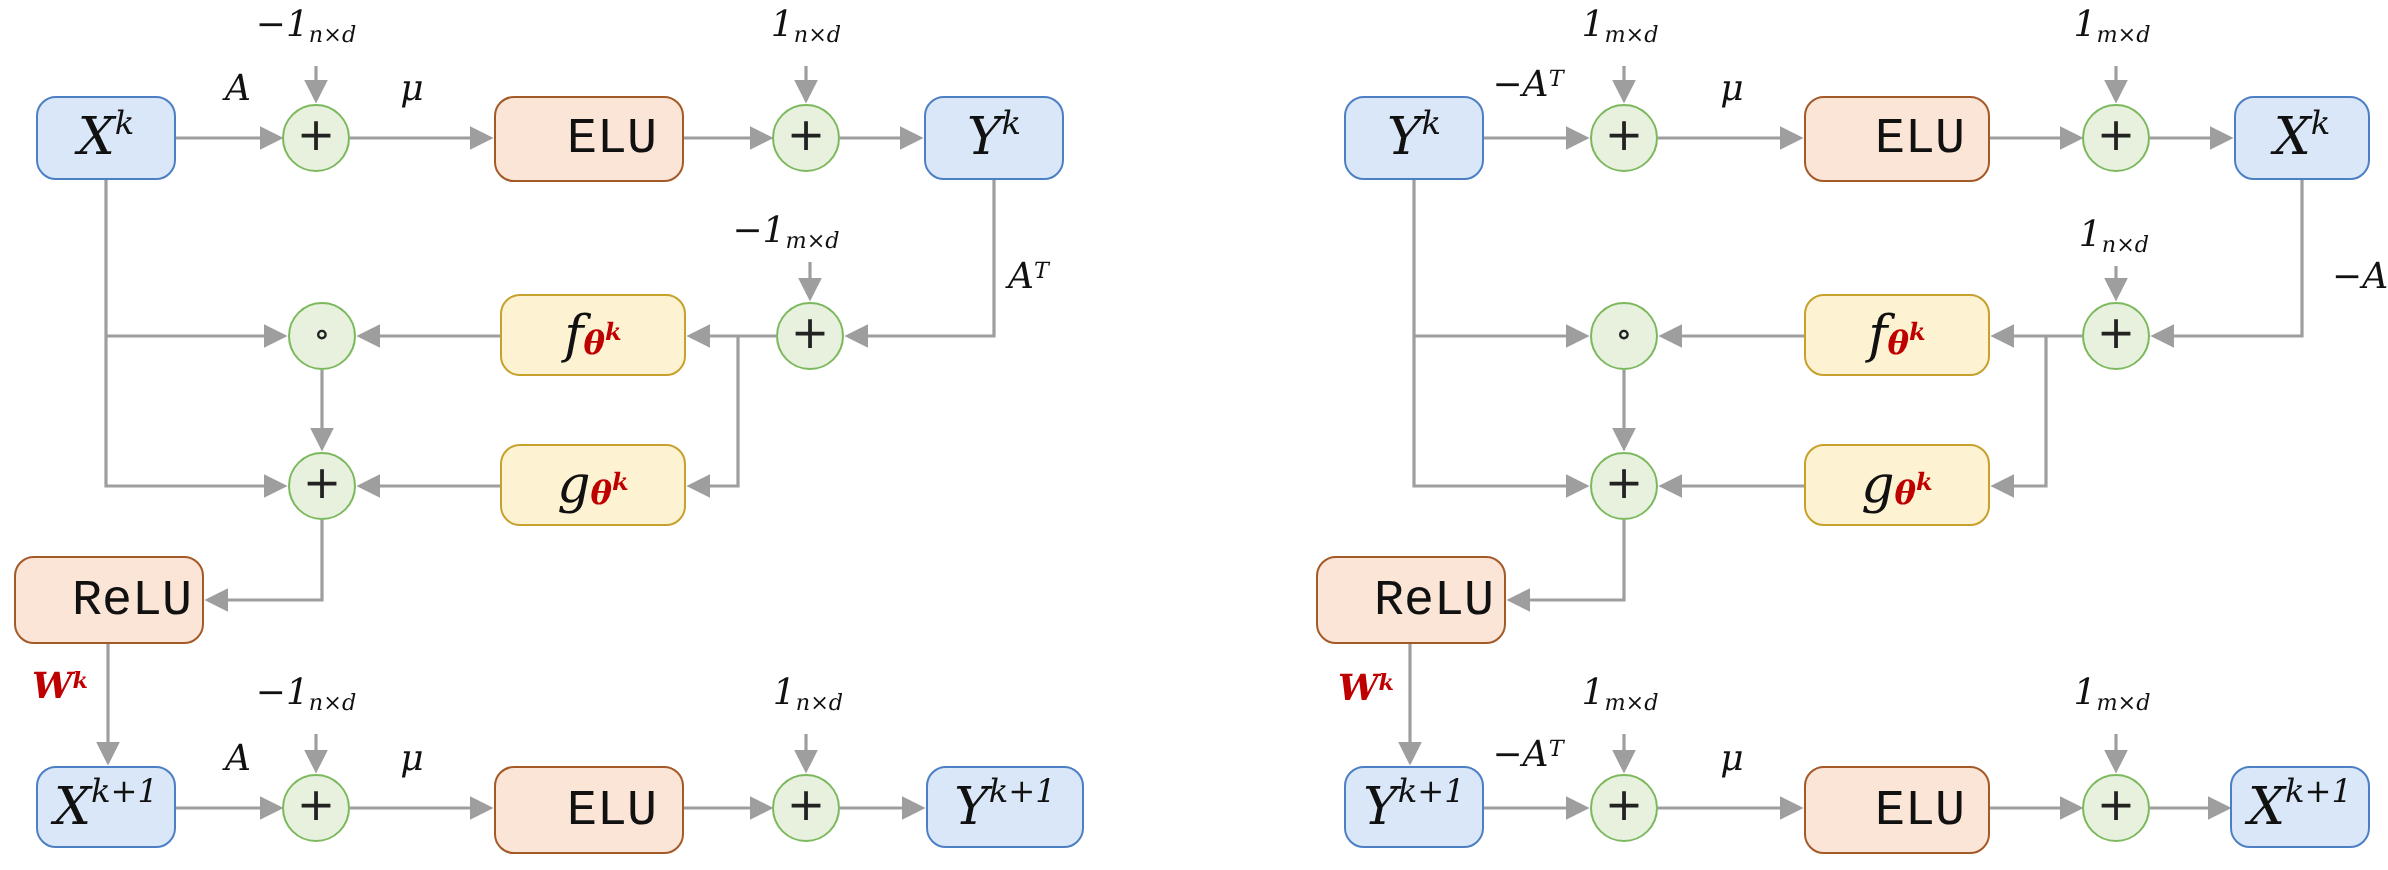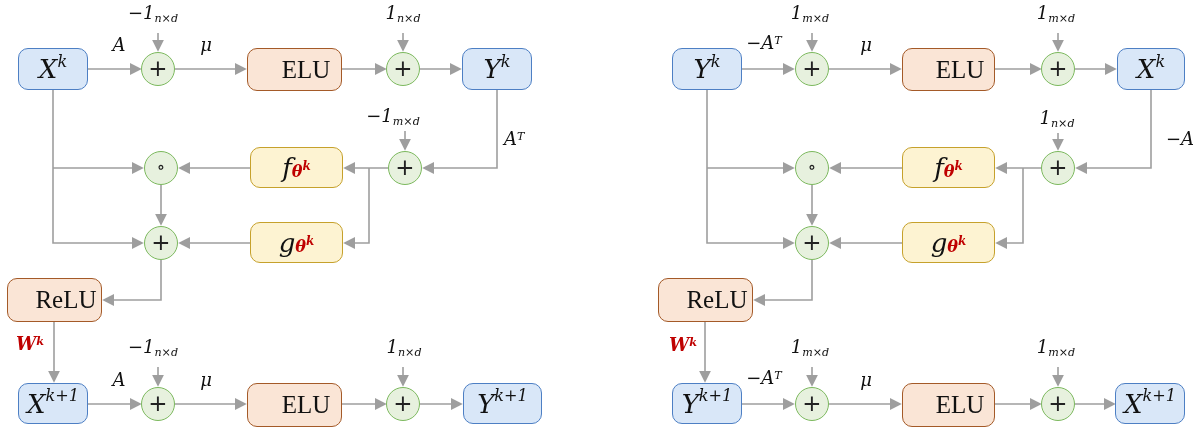--- a/index.html
+++ b/index.html
@@ -7,21 +7,21 @@
           font-family:"DejaVu Serif",serif;}
   .wires{position:absolute;left:0;top:0;width:1194px;height:435px;}
   .wires path{stroke:var(--wire,#9e9e9e);stroke-width:1.6;fill:none;}
   #ah path{fill:var(--wire,#8f8f8f);stroke:none;}
 
   .node{position:absolute;box-sizing:border-box;border-radius:10px;border:1.8px solid;
         display:flex;align-items:center;justify-content:center;color:#111;
         font-style:italic;font-size:26px;font-family:"DejaVu Serif",serif;}
   .node.blue{background:var(--node-fill,#d9e7f8);border-color:var(--node-border,#4d7fc4);}
   .node.act{background:var(--act-fill,#fae5d6);border-color:var(--act-border,#a45a28);
-            font-style:normal;font-size:25px;font-family:Liberation Serif, serif;padding-left:23px;}
+            font-style:normal;font-size:25px;font-family:Liberation Mono, monospace;padding-left:23px;}
   .node.fn{background:var(--fn-fill,#fdf3d2);border-color:var(--fn-border,#c6a12c);font-size:26px;}
 
   .circle{position:absolute;box-sizing:border-box;width:34px;height:34px;border-radius:50%;
           background:var(--op-fill,#e7f1de);border:1.8px solid var(--op-border,#7cb95e);
           display:flex;align-items:center;justify-content:center;
           font-family:"DejaVu Sans",sans-serif;font-size:23px;line-height:1;color:#222;padding-bottom:2px;}
   .circle.had{font-size:15px;font-weight:700;padding-bottom:1px;}
 
   .lbl{position:absolute;white-space:nowrap;font-style:italic;font-size:18px;color:#111;
        font-family:"DejaVu Serif",serif;line-height:1.2;}

